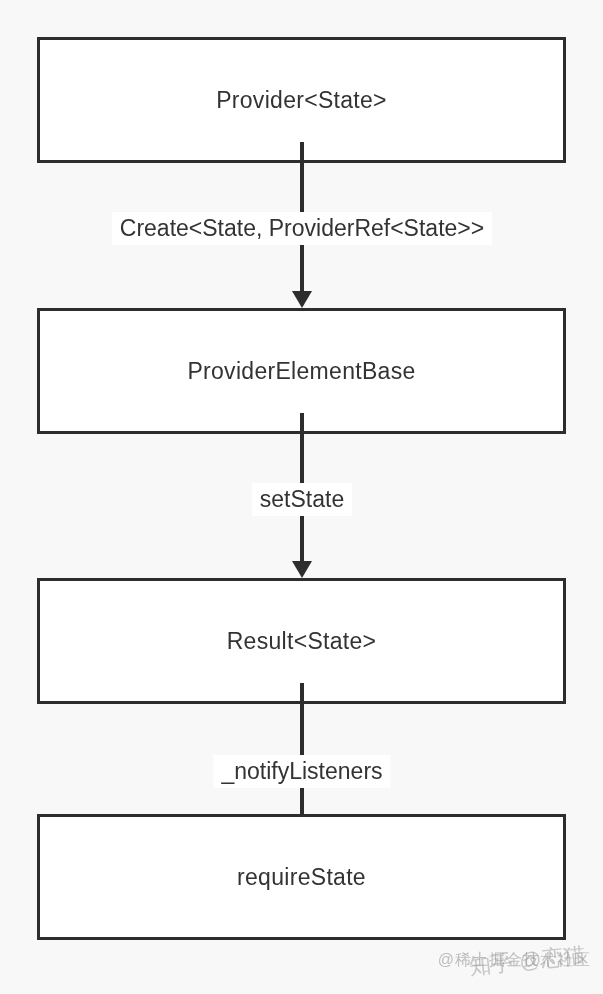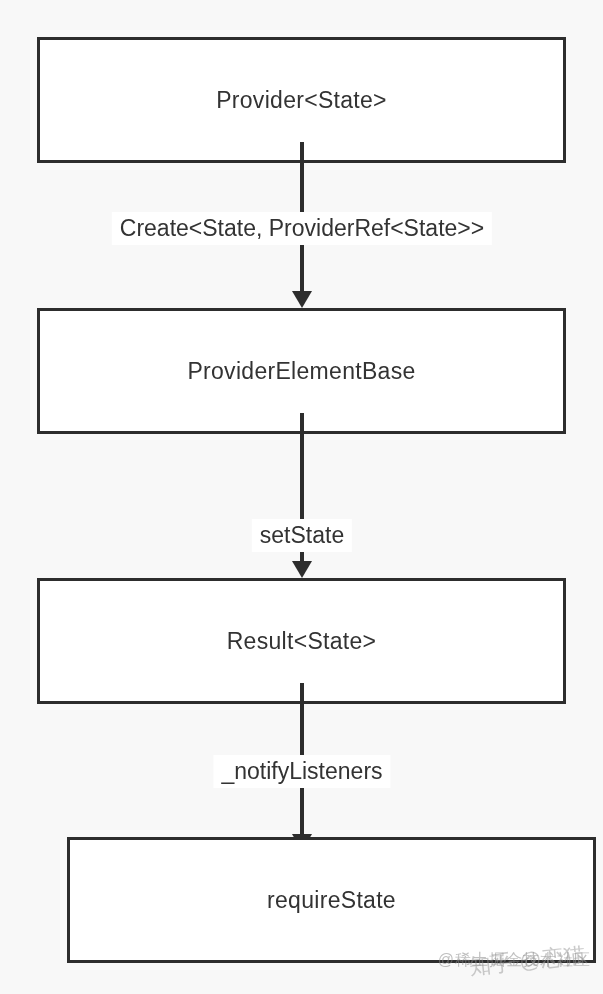--- a/index.html
+++ b/index.html
@@ -75,28 +75,28 @@
     right: 18px;
     top: 946px;
     font-size: 22px;
     transform: rotate(-6deg);
     color: rgba(150, 150, 150, 0.5);
   }
   
   #node-0 { top: 37px; }
   #node-1 { top: 308px; }
   #node-2 { top: 578px; justify-content: center; }
-  #node-3 { top: 837px; margin-left: 30px; }
+  #node-3 { top: 814px; }
   
   #stem-0 { top: 142px; height: 150px; }
   #head-0 { top: 291px; }
   #label-0 { top: 212px; }
   #stem-1 { top: 413px; height: 149px; }
   #head-1 { top: 561px; }
-  #label-1 { top: 483px; margin-top: 36px; }
+  #label-1 { top: 483px; }
   #stem-2 { top: 683px; height: 151px; }
   #head-2 { top: 834px; }
   #label-2 { top: 755px; }
 </style>
 </head>
 <body>
 
 <div class="canvas">
 
   <div class="node" id="node-0">

